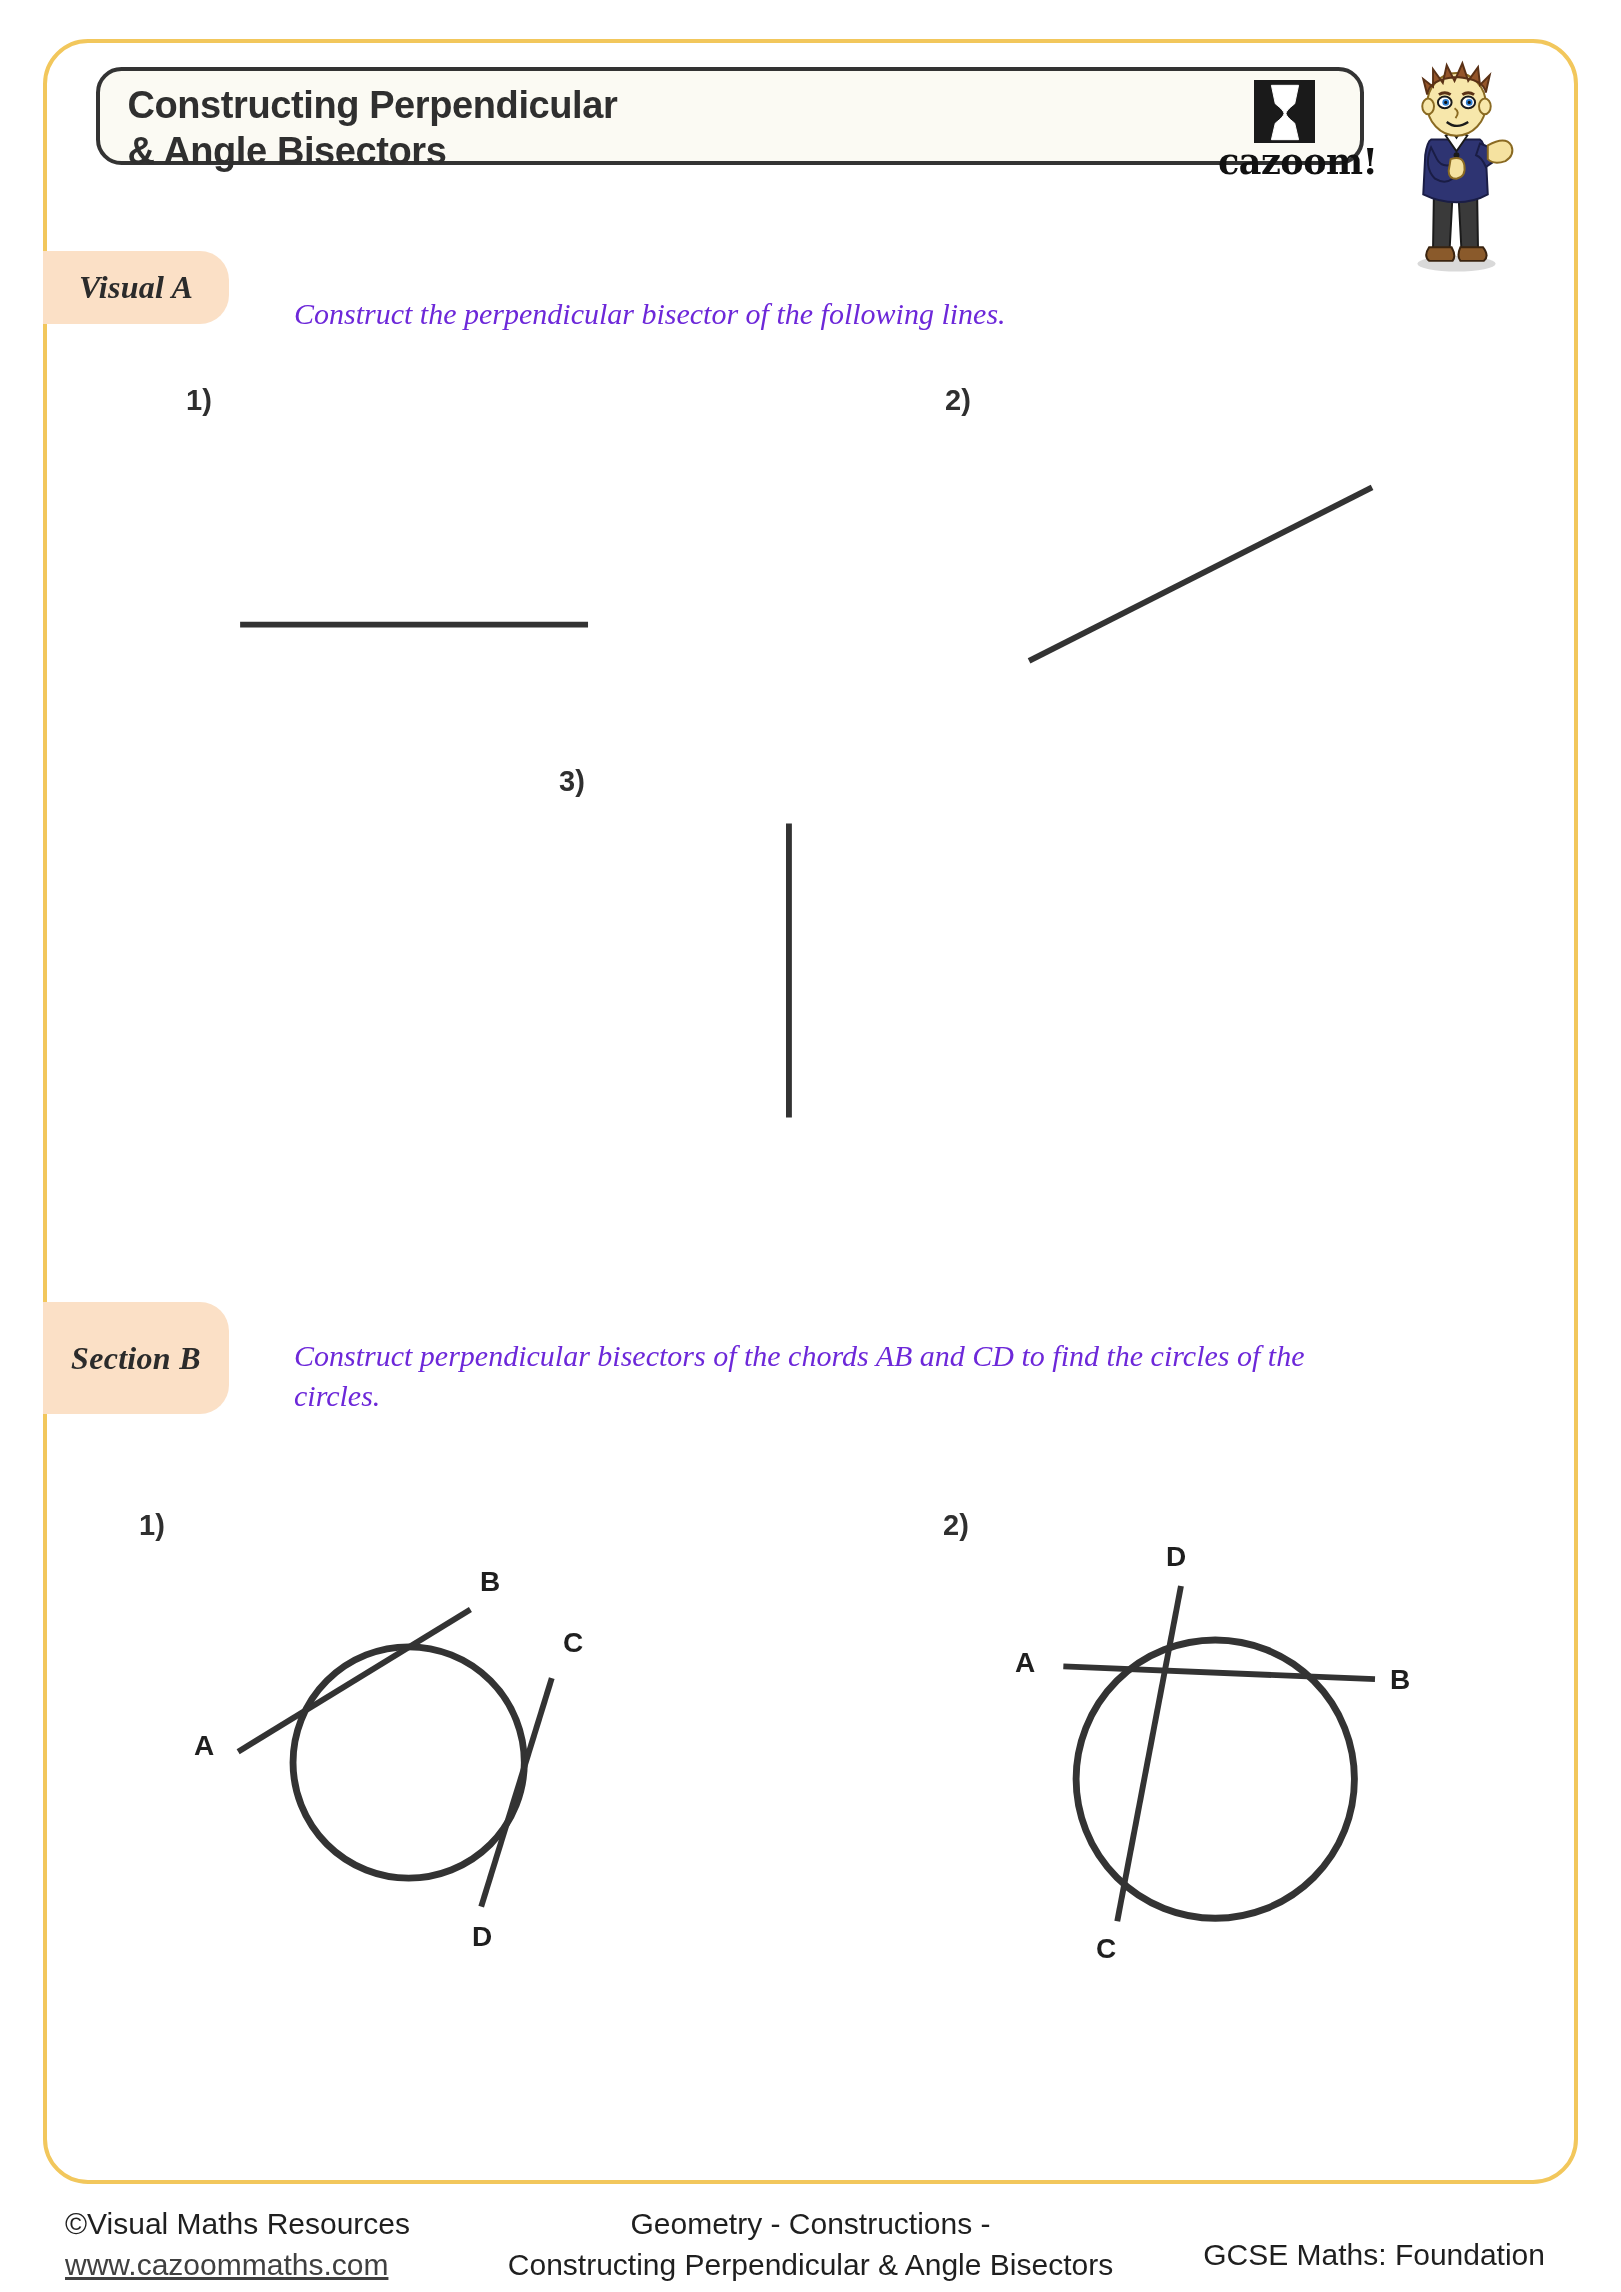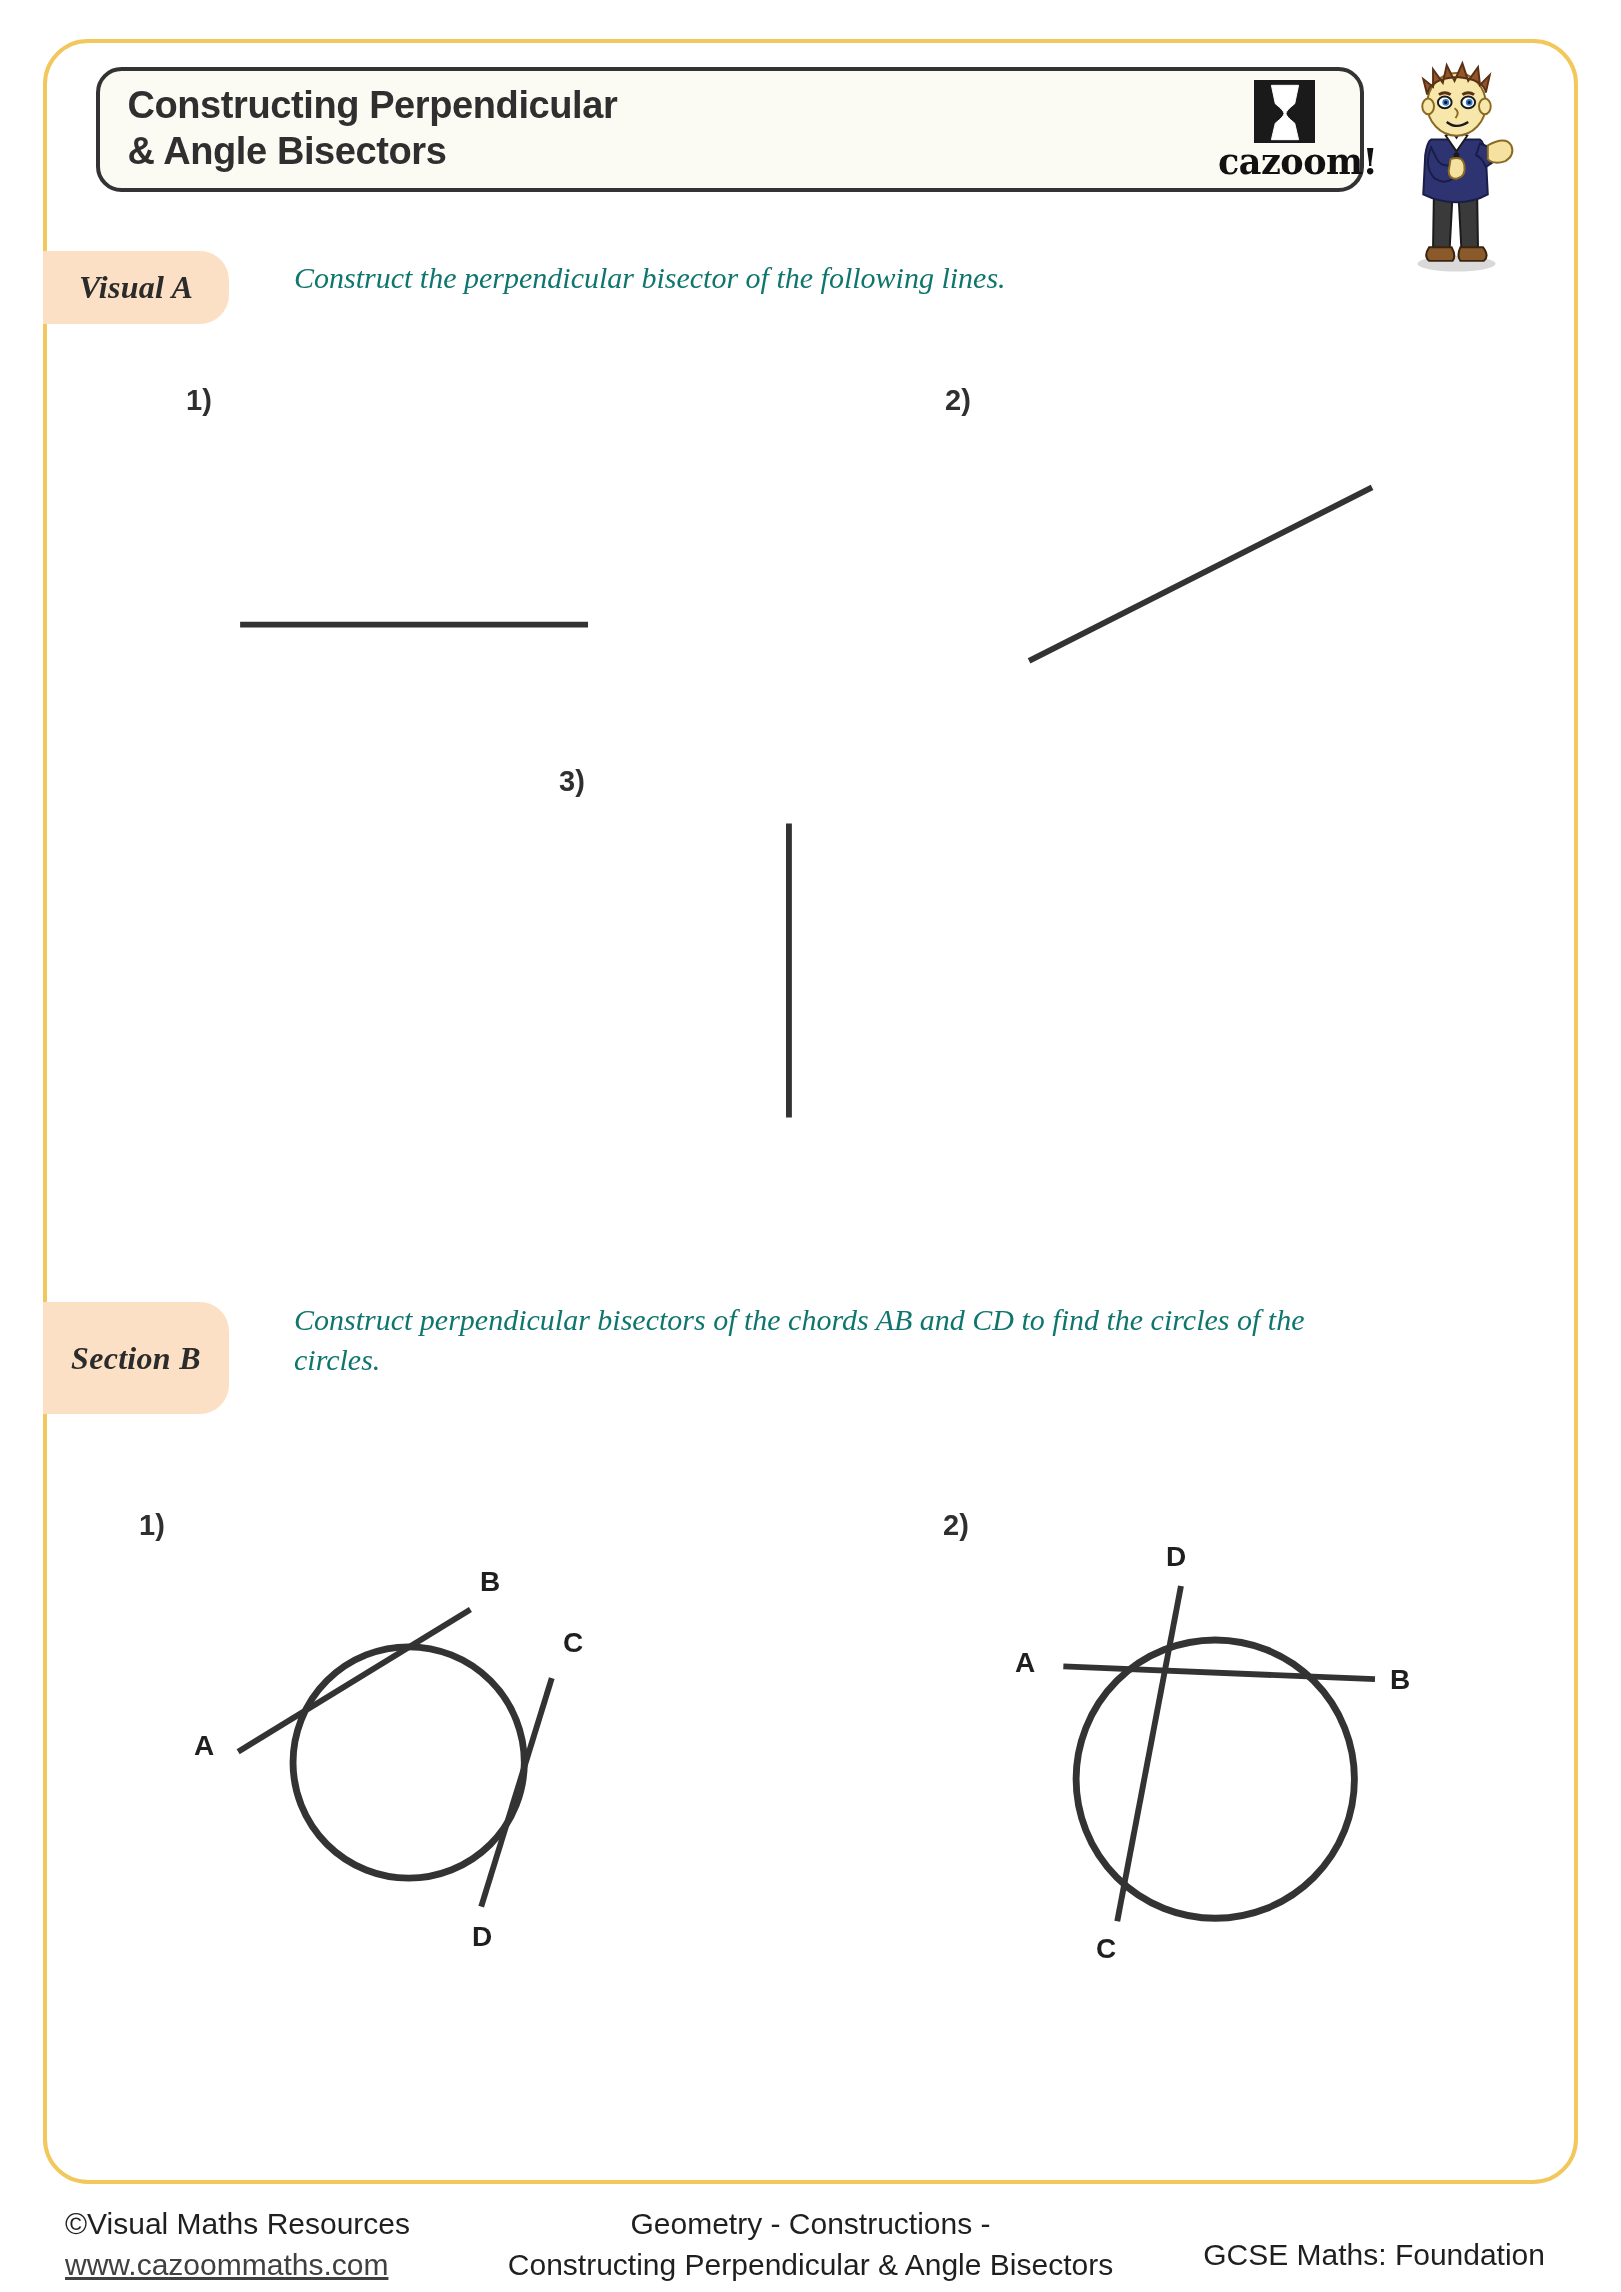--- a/index.html
+++ b/index.html
@@ -30,21 +30,21 @@
     box-sizing: border-box;
     background: transparent;
   }
 
   
   #title-box {
     position: absolute;
     left: 96px;
     top: 67px;
     width: 1268px;
-    height: 125px;
+    height: 98px;
     border: 4.9px solid #333333;
     border-radius: 25.5px;
     background: #FBFAF3;
     box-sizing: border-box;
   }
   #title-text {
     position: absolute;
     left: 27.4px;
     top: 10.8px;
     font-size: 38px;
@@ -114,22 +114,23 @@
     font-style: italic;
     font-size: 32px;
     color: #2b2b2b;
     letter-spacing: 0.3px;
   }
   .section-instruction {
     position: absolute;
     font-family: "Liberation Serif", serif;
     font-style: italic;
     font-size: 30px;
-    color: #0f766e;
+    color: #6d28d9;
     line-height: 1.32;
+    margin-top: 36px;
   }
 
   #badge-a { left: 43px; top: 251px; height: 73px; }
   #instr-a { left: 294px; top: 258px; width: 1137px; }
 
   #badge-b { left: 43px; top: 1302px; height: 112px; }
   #instr-b { left: 294px; top: 1300px; width: 1049px; }
 
   
   .qnum {

